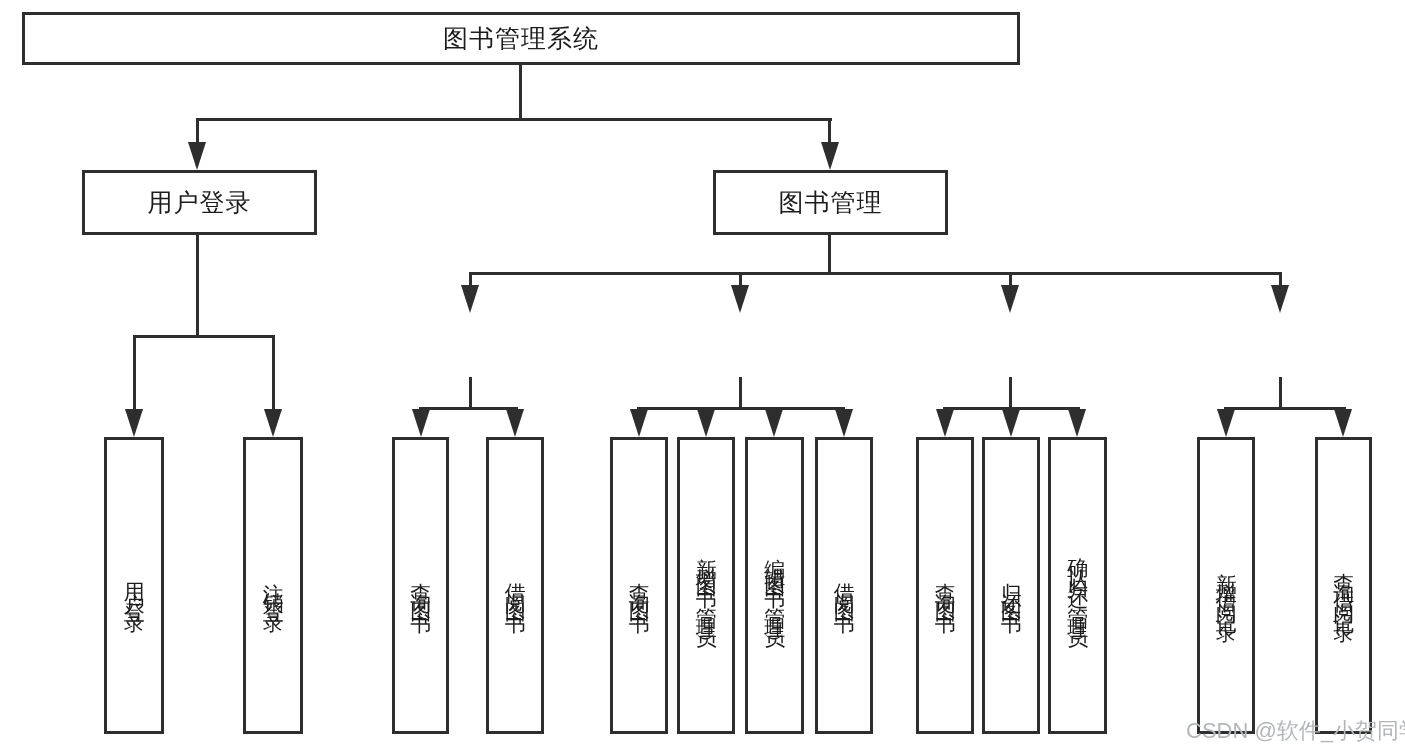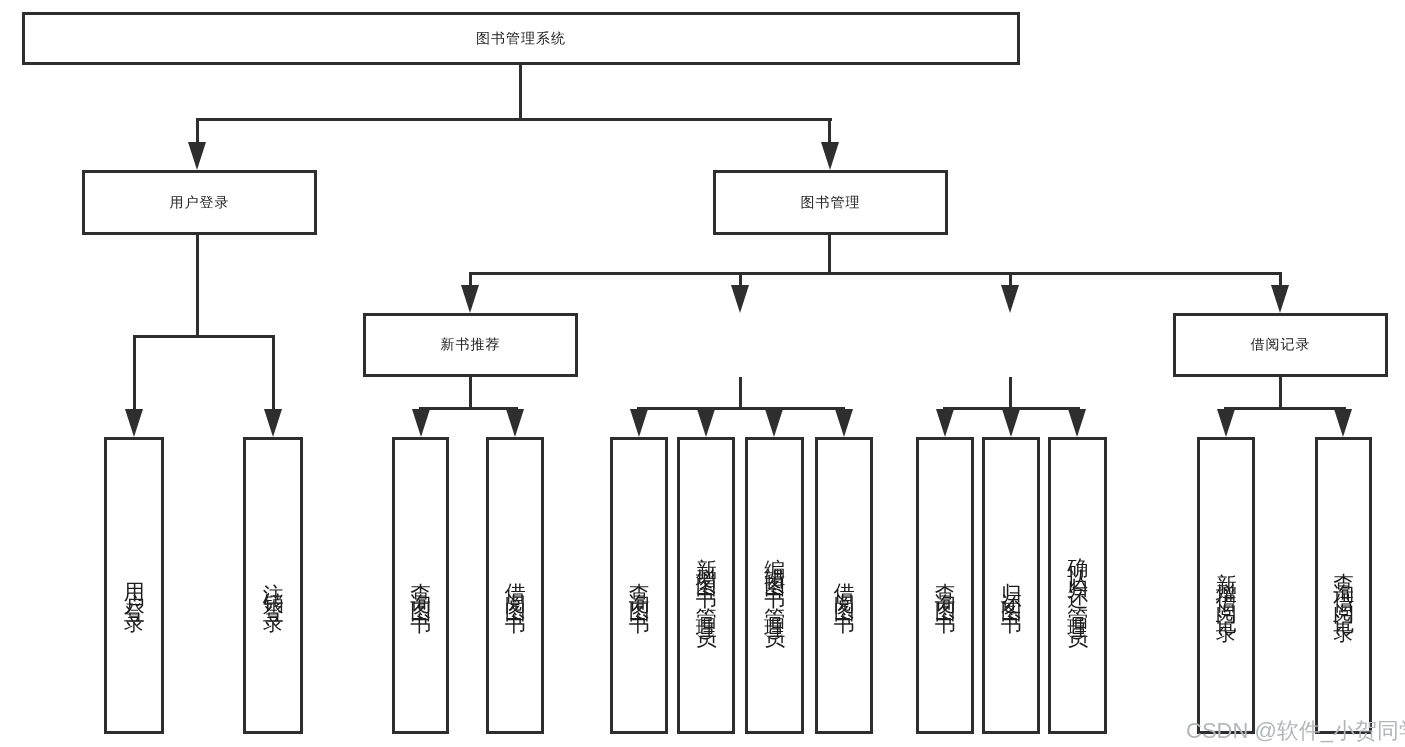--- a/index.html
+++ b/index.html
@@ -13,21 +13,21 @@
   .box{
     position:absolute;
     box-sizing:border-box;
     border:3px solid #2e2e2e;
     background:#ffffff;
     display:flex;
     align-items:center;
     justify-content:center;
     color:#1c1c1c;
   }
-  .hbox{font-size:14px;letter-spacing:1px;white-space:nowrap;}
+  .hbox{font-size:25px;letter-spacing:1px;white-space:nowrap;}
   .vtext{
     writing-mode:vertical-rl;
     text-orientation:mixed;
     font-size:21px;
     letter-spacing:10px;
     line-height:1.25;
     color:#1c1c1c;
   }
   .vline{position:absolute;width:3px;background:#2e2e2e;}
   .hline{position:absolute;height:3px;background:#2e2e2e;}
@@ -80,26 +80,20 @@
   <div class="hline" style="left:469px;top:272px;width:813px;"></div>
   <div class="vline" style="left:469px;top:272px;height:13px;"></div>
   <div class="arr" style="left:461px;top:285px;"></div>
   <div class="vline" style="left:739px;top:272px;height:13px;"></div>
   <div class="arr" style="left:731px;top:285px;"></div>
   <div class="vline" style="left:1009px;top:272px;height:13px;"></div>
   <div class="arr" style="left:1001px;top:285px;"></div>
   <div class="vline" style="left:1279px;top:272px;height:13px;"></div>
   <div class="arr" style="left:1271px;top:285px;"></div>
 
-  <div class="box hbox" style="left:363px;top:313px;width:215px;height:64px;">
-    <span>新书推荐</span>
-  </div>
-  <div class="box hbox" style="left:1173px;top:313px;width:215px;height:64px;">
-    <span>借阅记录</span>
-  </div>
 
   <div class="vline" style="left:469px;top:377px;height:30px;"></div>
   <div class="hline" style="left:419px;top:407px;width:99px;"></div>
   <div class="arr" style="left:412px;top:409px;"></div>
   <div class="arr" style="left:506px;top:409px;"></div>
 
   <div class="vline" style="left:739px;top:377px;height:30px;"></div>
   <div class="hline" style="left:637px;top:407px;width:208px;"></div>
   <div class="arr" style="left:630px;top:409px;"></div>
   <div class="arr" style="left:697px;top:409px;"></div>

